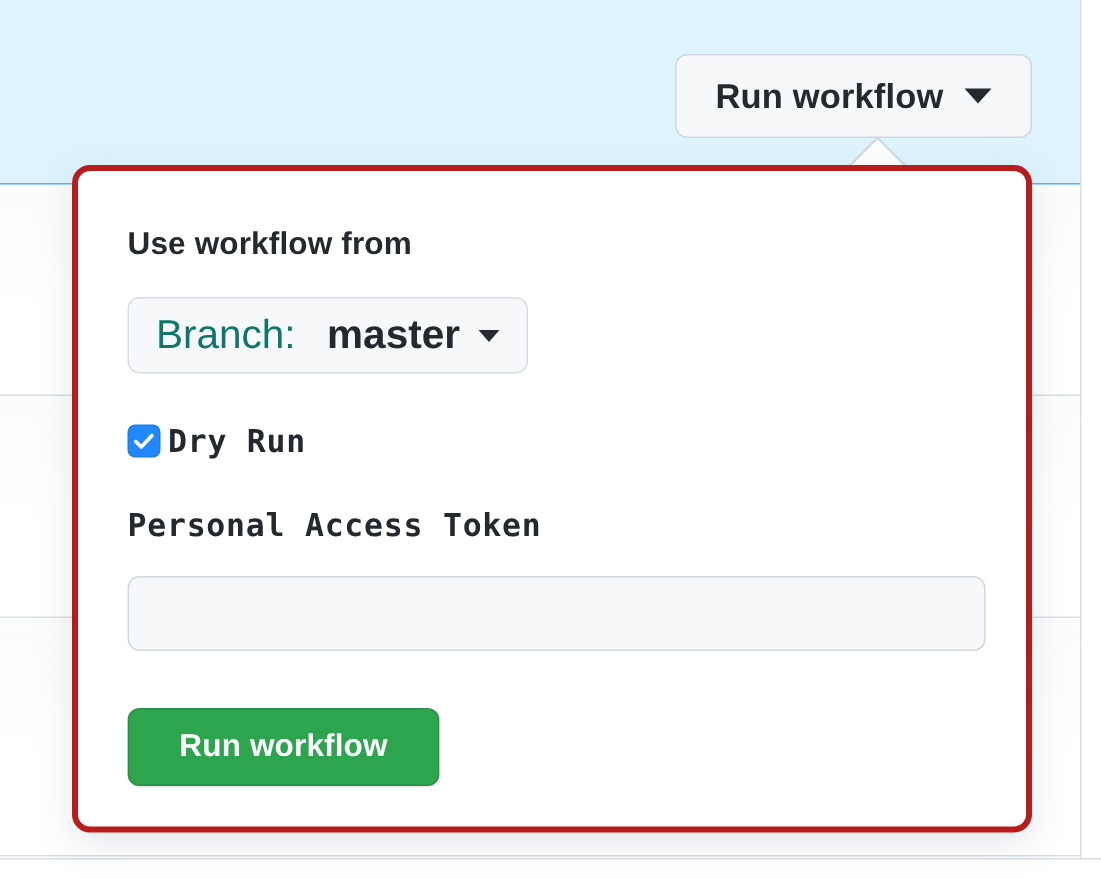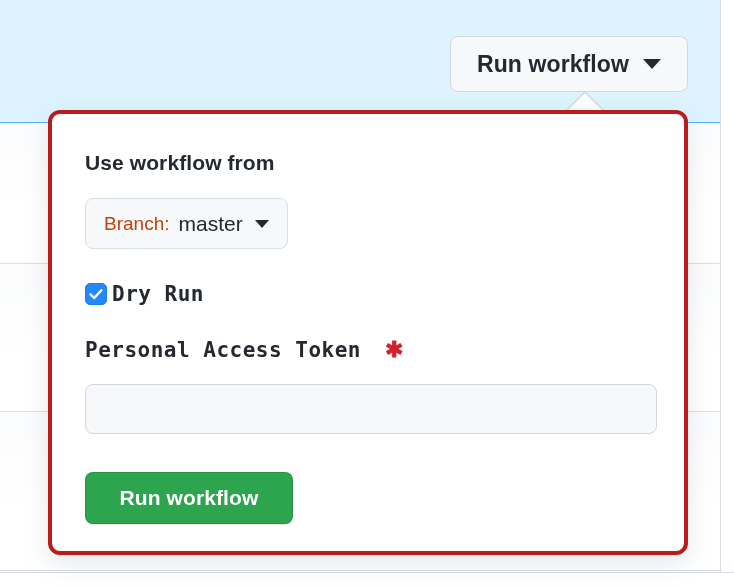--- a/index.html
+++ b/index.html
@@ -160,28 +160,29 @@
     padding: 0 18px;
     background: #f6f8fa;
     border: 1px solid #d8dee4;
     border-radius: 8px;
     display: flex;
     align-items: center;
     gap: 9px;
     cursor: pointer;
   }
   .branch-select .b-prefix {
-    font-size: 19px;
+    font-size: 27px;
     font-weight: 400;
-    color: #c2410c;
+    color: #0f766e;
   }
   .branch-select .b-name {
-    font-size: 21px;
-    font-weight: 400;
-    color: #24292f;
+    font-size: 27px;
+    font-weight: 700;
+    color: #24292f;
+    margin-left: 12px;
   }
   .caret-down.sm {
     border-left-width: 7px;
     border-right-width: 7px;
     border-top-width: 8px;
     margin-left: 3px;
   }
 
   
   .check-row {
@@ -213,22 +214,23 @@
     color: #24292f;
     letter-spacing: 0.5px;
   }
 
   
   .token-label {
     position: absolute;
     left: 33px;
     top: 224px;
     display: flex;
-    align-items: center;
+    align-items: flex-end;
     gap: 24px;
+    flex-direction: column;
   }
   .required-star {
     color: #cf222e;
     font-size: 22px;
     font-weight: 700;
     line-height: 1;
     font-family: "Liberation Sans", sans-serif;
   }
 
   

